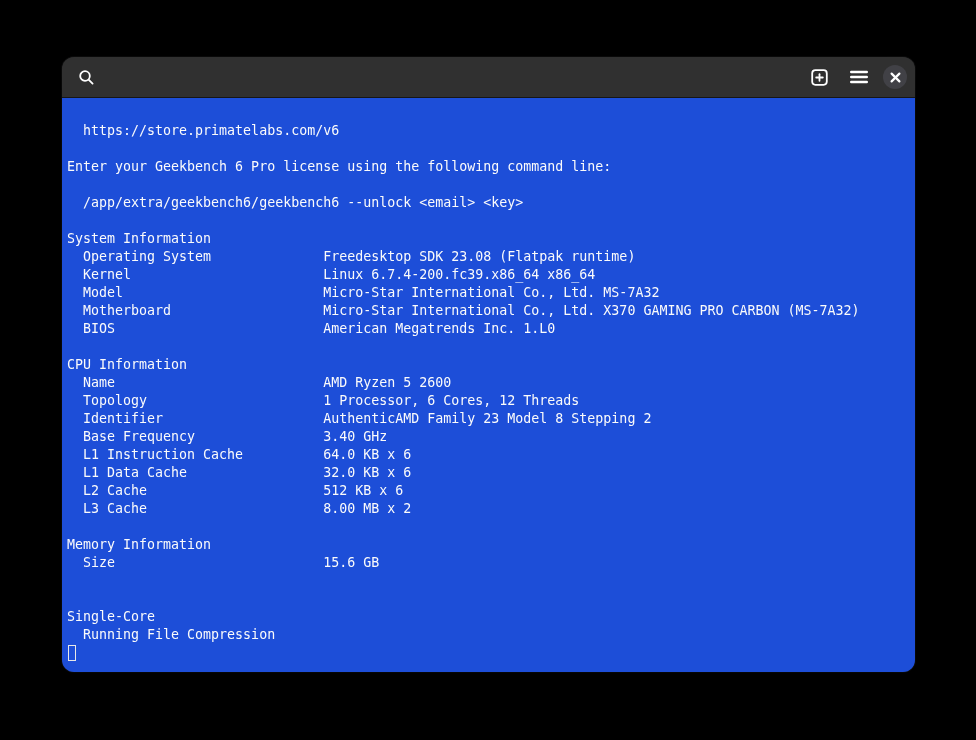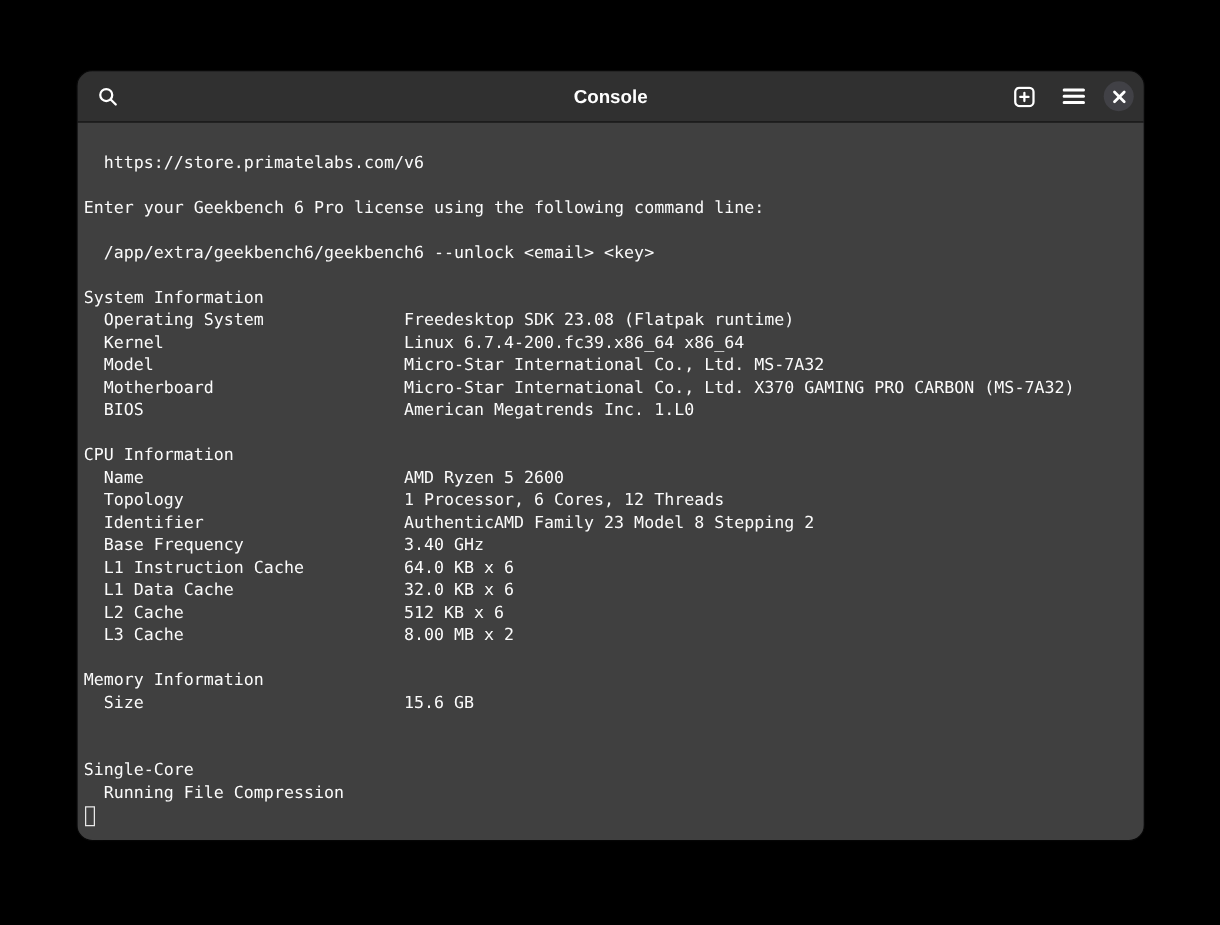--- a/index.html
+++ b/index.html
@@ -62,21 +62,21 @@
     align-items: center;
     justify-content: center;
     cursor: pointer;
     padding: 0;
   }
 
   .hb-btn svg, .close-btn svg { display: block; }
 
   .terminal {
     flex: 1;
-    background: #404040;
+    background: #1d4ed8;
     padding: 24px 5px 0 5px;
     overflow: hidden;
     cursor: text;
   }
 
   .terminal pre {
     font-family: "DejaVu Sans Mono", "Liberation Mono", monospace;
     font-size: 13.3px;
     line-height: 18px;
     color: #fbfbfb;
@@ -100,21 +100,20 @@
 
     <button class="hb-btn">
       <span>
         <svg width="17" height="17" viewBox="0 0 17 17" fill="none">
           <circle cx="7" cy="7" r="4.8" stroke="#ffffff" stroke-width="1.8"></circle>
           <line x1="10.6" y1="10.6" x2="14.6" y2="14.6" stroke="#ffffff" stroke-width="1.8" stroke-linecap="round"></line>
         </svg>
       </span>
     </button>
 
-    <div class="hb-title">Console</div>
 
     <div class="hb-right">
       <button class="hb-btn">
         <span>
           <svg width="17" height="17" viewBox="0 0 17 17" fill="none">
             <rect x="1.2" y="1.2" width="14.6" height="14.6" rx="3.2" stroke="#ffffff" stroke-width="1.8"></rect>
             <line x1="8.5" y1="5.2" x2="8.5" y2="11.8" stroke="#ffffff" stroke-width="1.8" stroke-linecap="round"></line>
             <line x1="5.2" y1="8.5" x2="11.8" y2="8.5" stroke="#ffffff" stroke-width="1.8" stroke-linecap="round"></line>
           </svg>
         </span>

